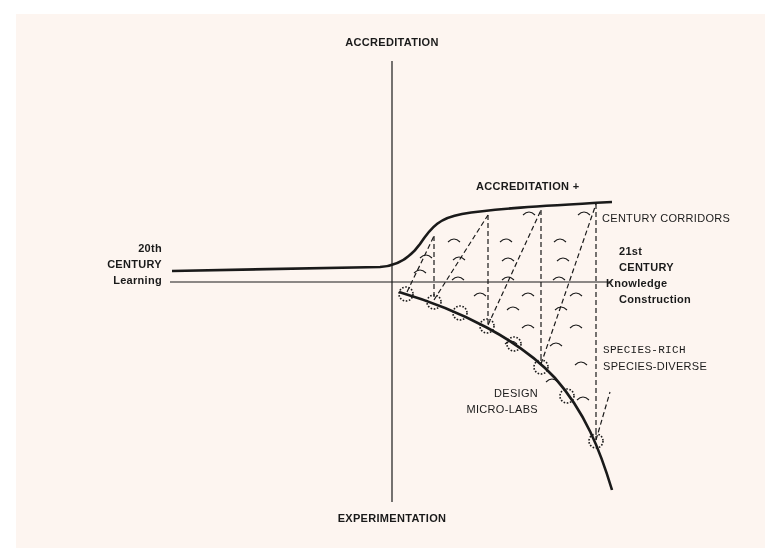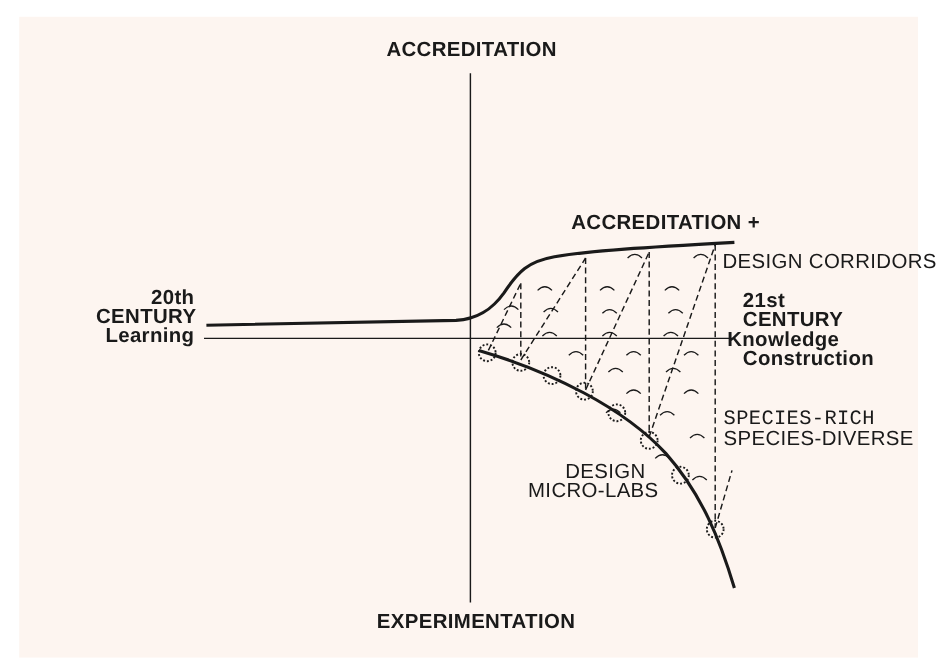--- a/index.html
+++ b/index.html
@@ -1,20 +1,20 @@
 <!DOCTYPE html>
 <html><head>
 <meta charset="utf-8">
 <style>
   html, body { margin:0; padding:0; background:#ffffff; }
   body { width:780px; height:552px; position:relative; overflow:hidden;
          font-family:"Liberation Sans", "DejaVu Sans", sans-serif; color:#1a1a1a; }
   .panel { position:absolute; left:16px; top:14px; width:749px; height:534px; background:#fdf5f0; }
   svg.diagram { position:absolute; left:0; top:0; }
-  .lbl { position:absolute; font-size:17px; line-height:16px; white-space:nowrap; letter-spacing:0.3px; }
+  .lbl { position:absolute; font-size:11px; line-height:16px; white-space:nowrap; letter-spacing:0.3px; }
   .bold { font-weight:bold; }
   .right { text-align:right; }
   .left { text-align:center; }
   .center { text-align:center; }
 </style>
 </head>
 <body>
 
 <div class="panel"></div>
 
@@ -88,17 +88,17 @@
 <div class="lbl bold right" style="left:80px; top:240px; width:82px;">20th</div>
 <div class="lbl bold right" style="left:80px; top:256px; width:82px;">CENTURY</div>
 <div class="lbl bold right" style="left:80px; top:272px; width:82px;">Learning</div>
 
 <div class="lbl bold left" style="left:619px; top:243px;">21st</div>
 <div class="lbl bold left" style="left:619px; top:259px;">CENTURY</div>
 <div class="lbl bold left" style="left:606px; top:275px;">Knowledge</div>
 <div class="lbl bold left" style="left:619px; top:291px;">Construction</div>
 
 <div class="lbl bold left" style="left:476px; top:178px;">ACCREDITATION +</div>
-<div class="lbl left" style="left:602px; top:210px;">DESIGN CORRIDORS</div>
+<div class="lbl left" style="left:602px; top:210px;">CENTURY CORRIDORS</div>
 <div class="lbl left" style="left:603px; top:342px;font-family:Liberation Mono, monospace;">SPECIES-RICH</div>
 <div class="lbl left" style="left:603px; top:358px;">SPECIES-DIVERSE</div>
 <div class="lbl right" style="left:440px; top:385px; width:98px;">DESIGN</div>
 <div class="lbl right" style="left:440px; top:401px; width:98px;">MICRO-LABS</div>
 
 </body></html>

